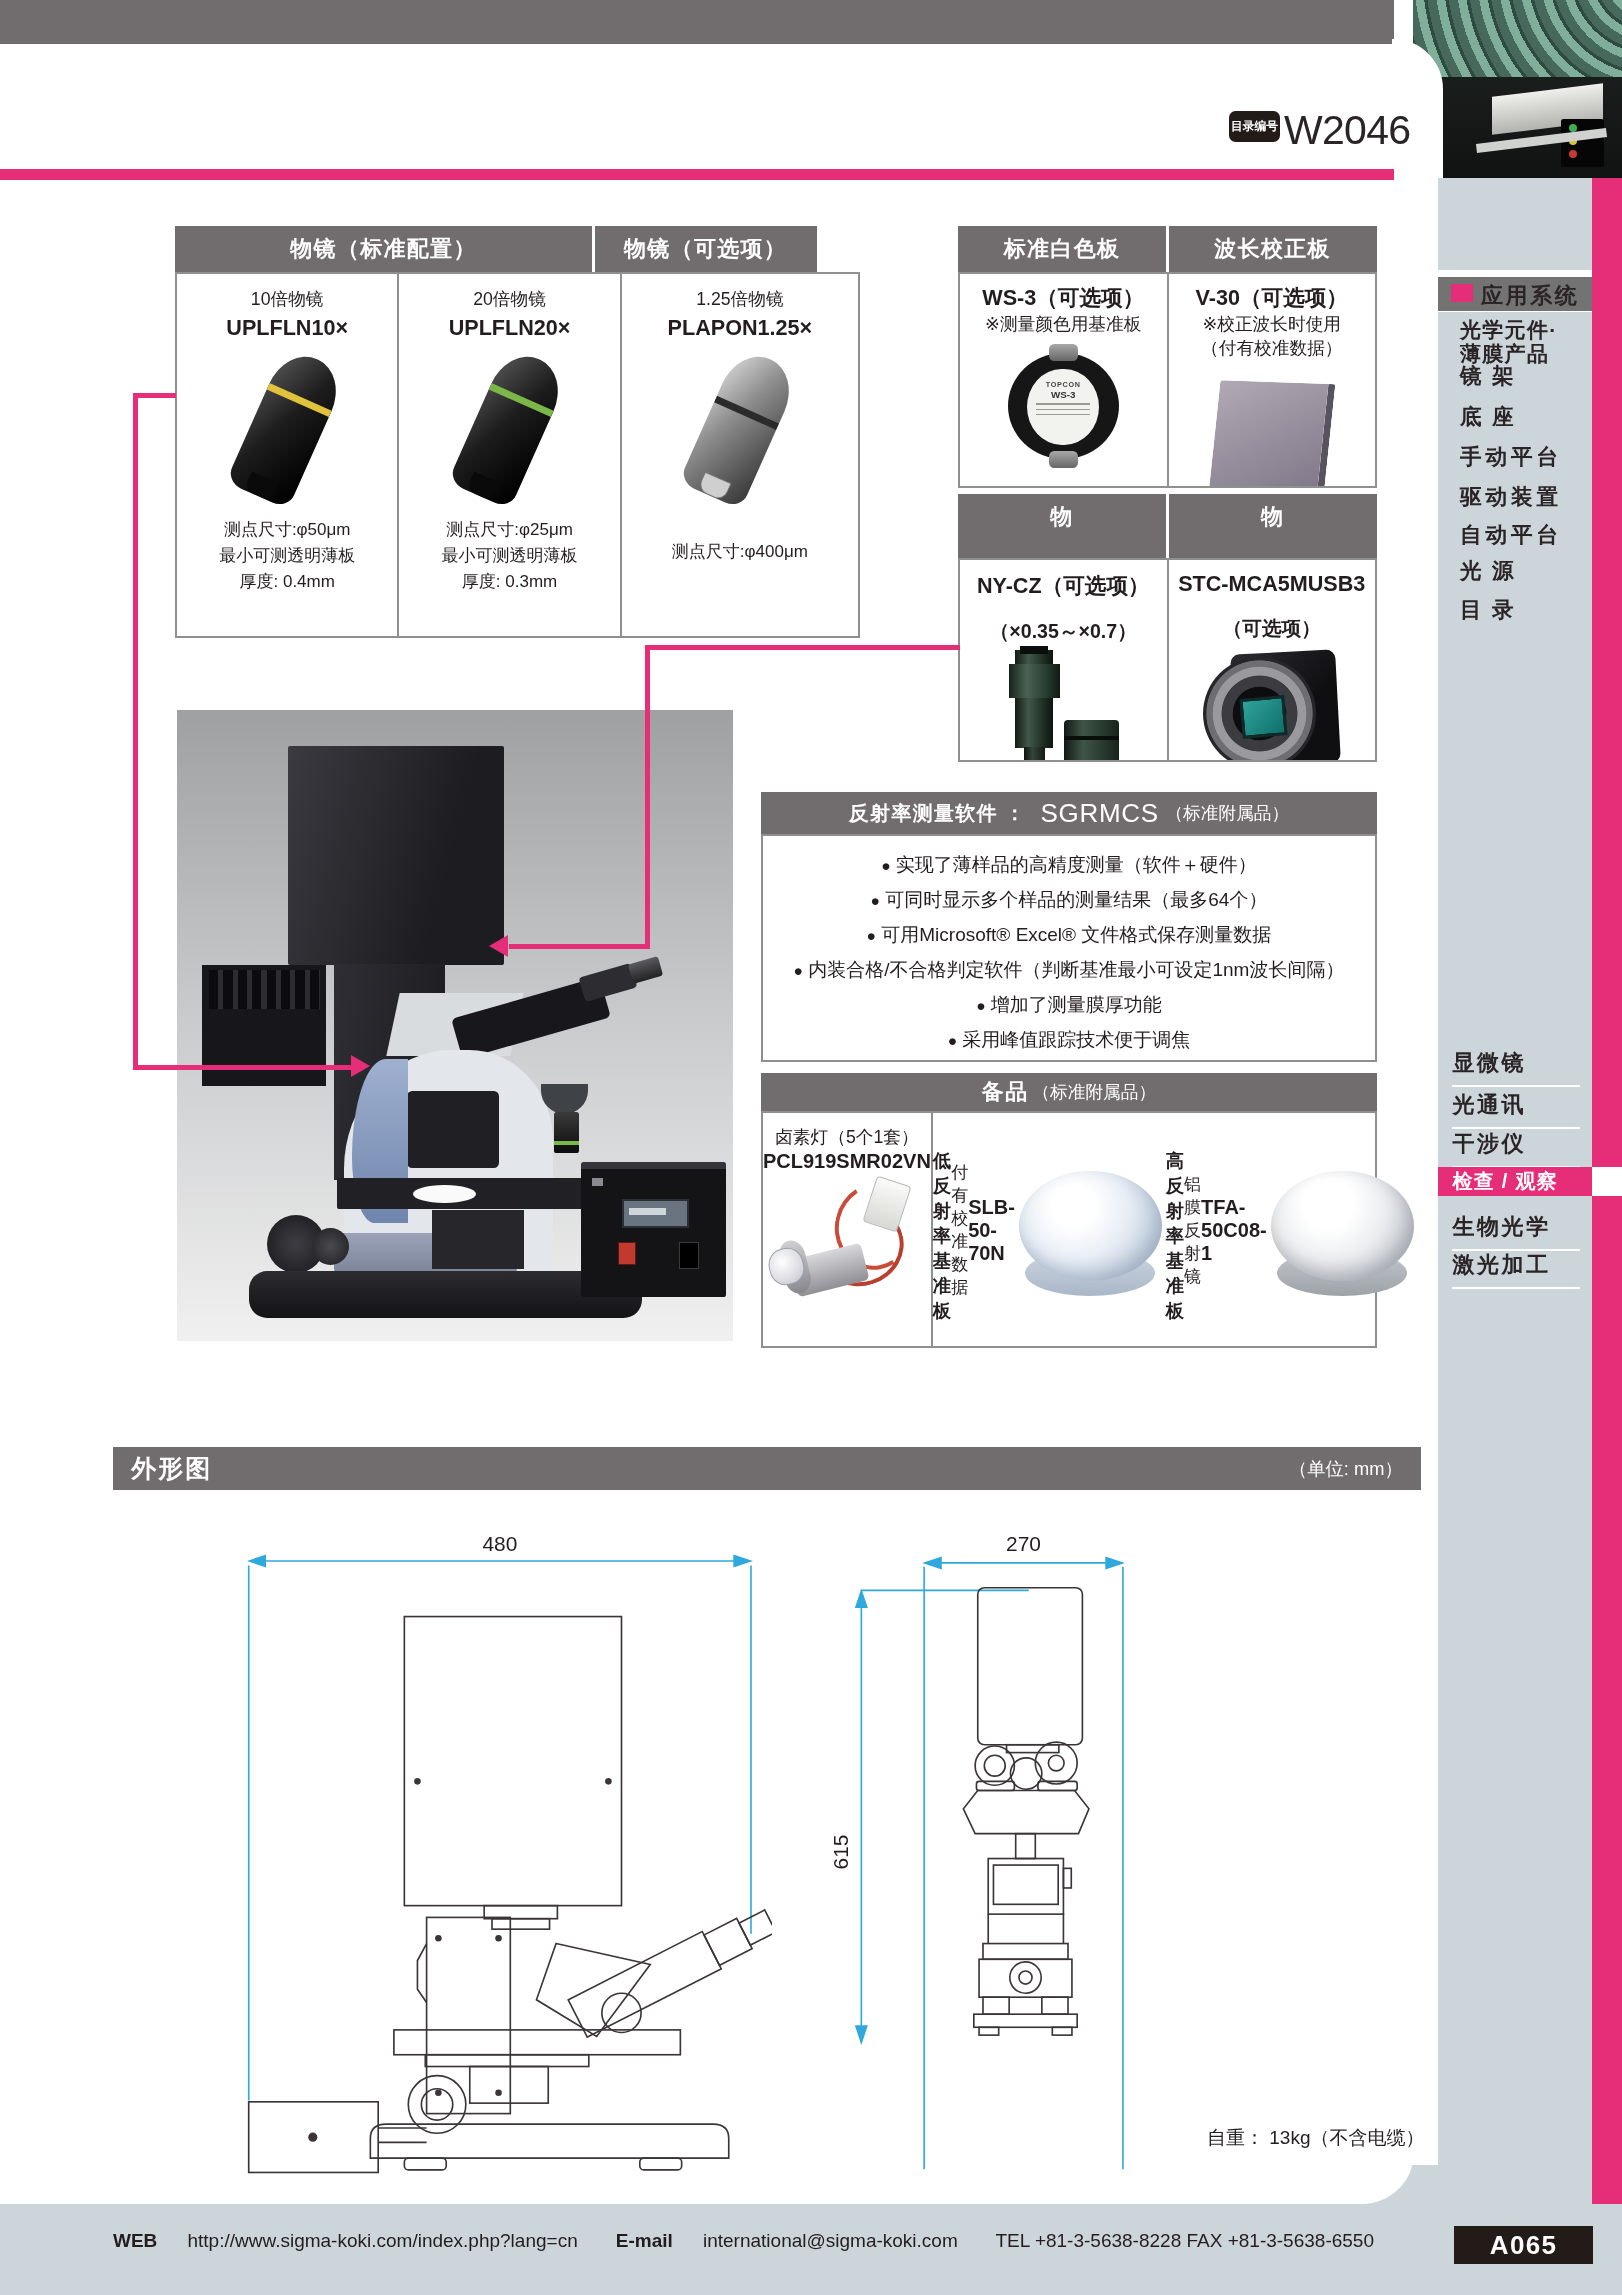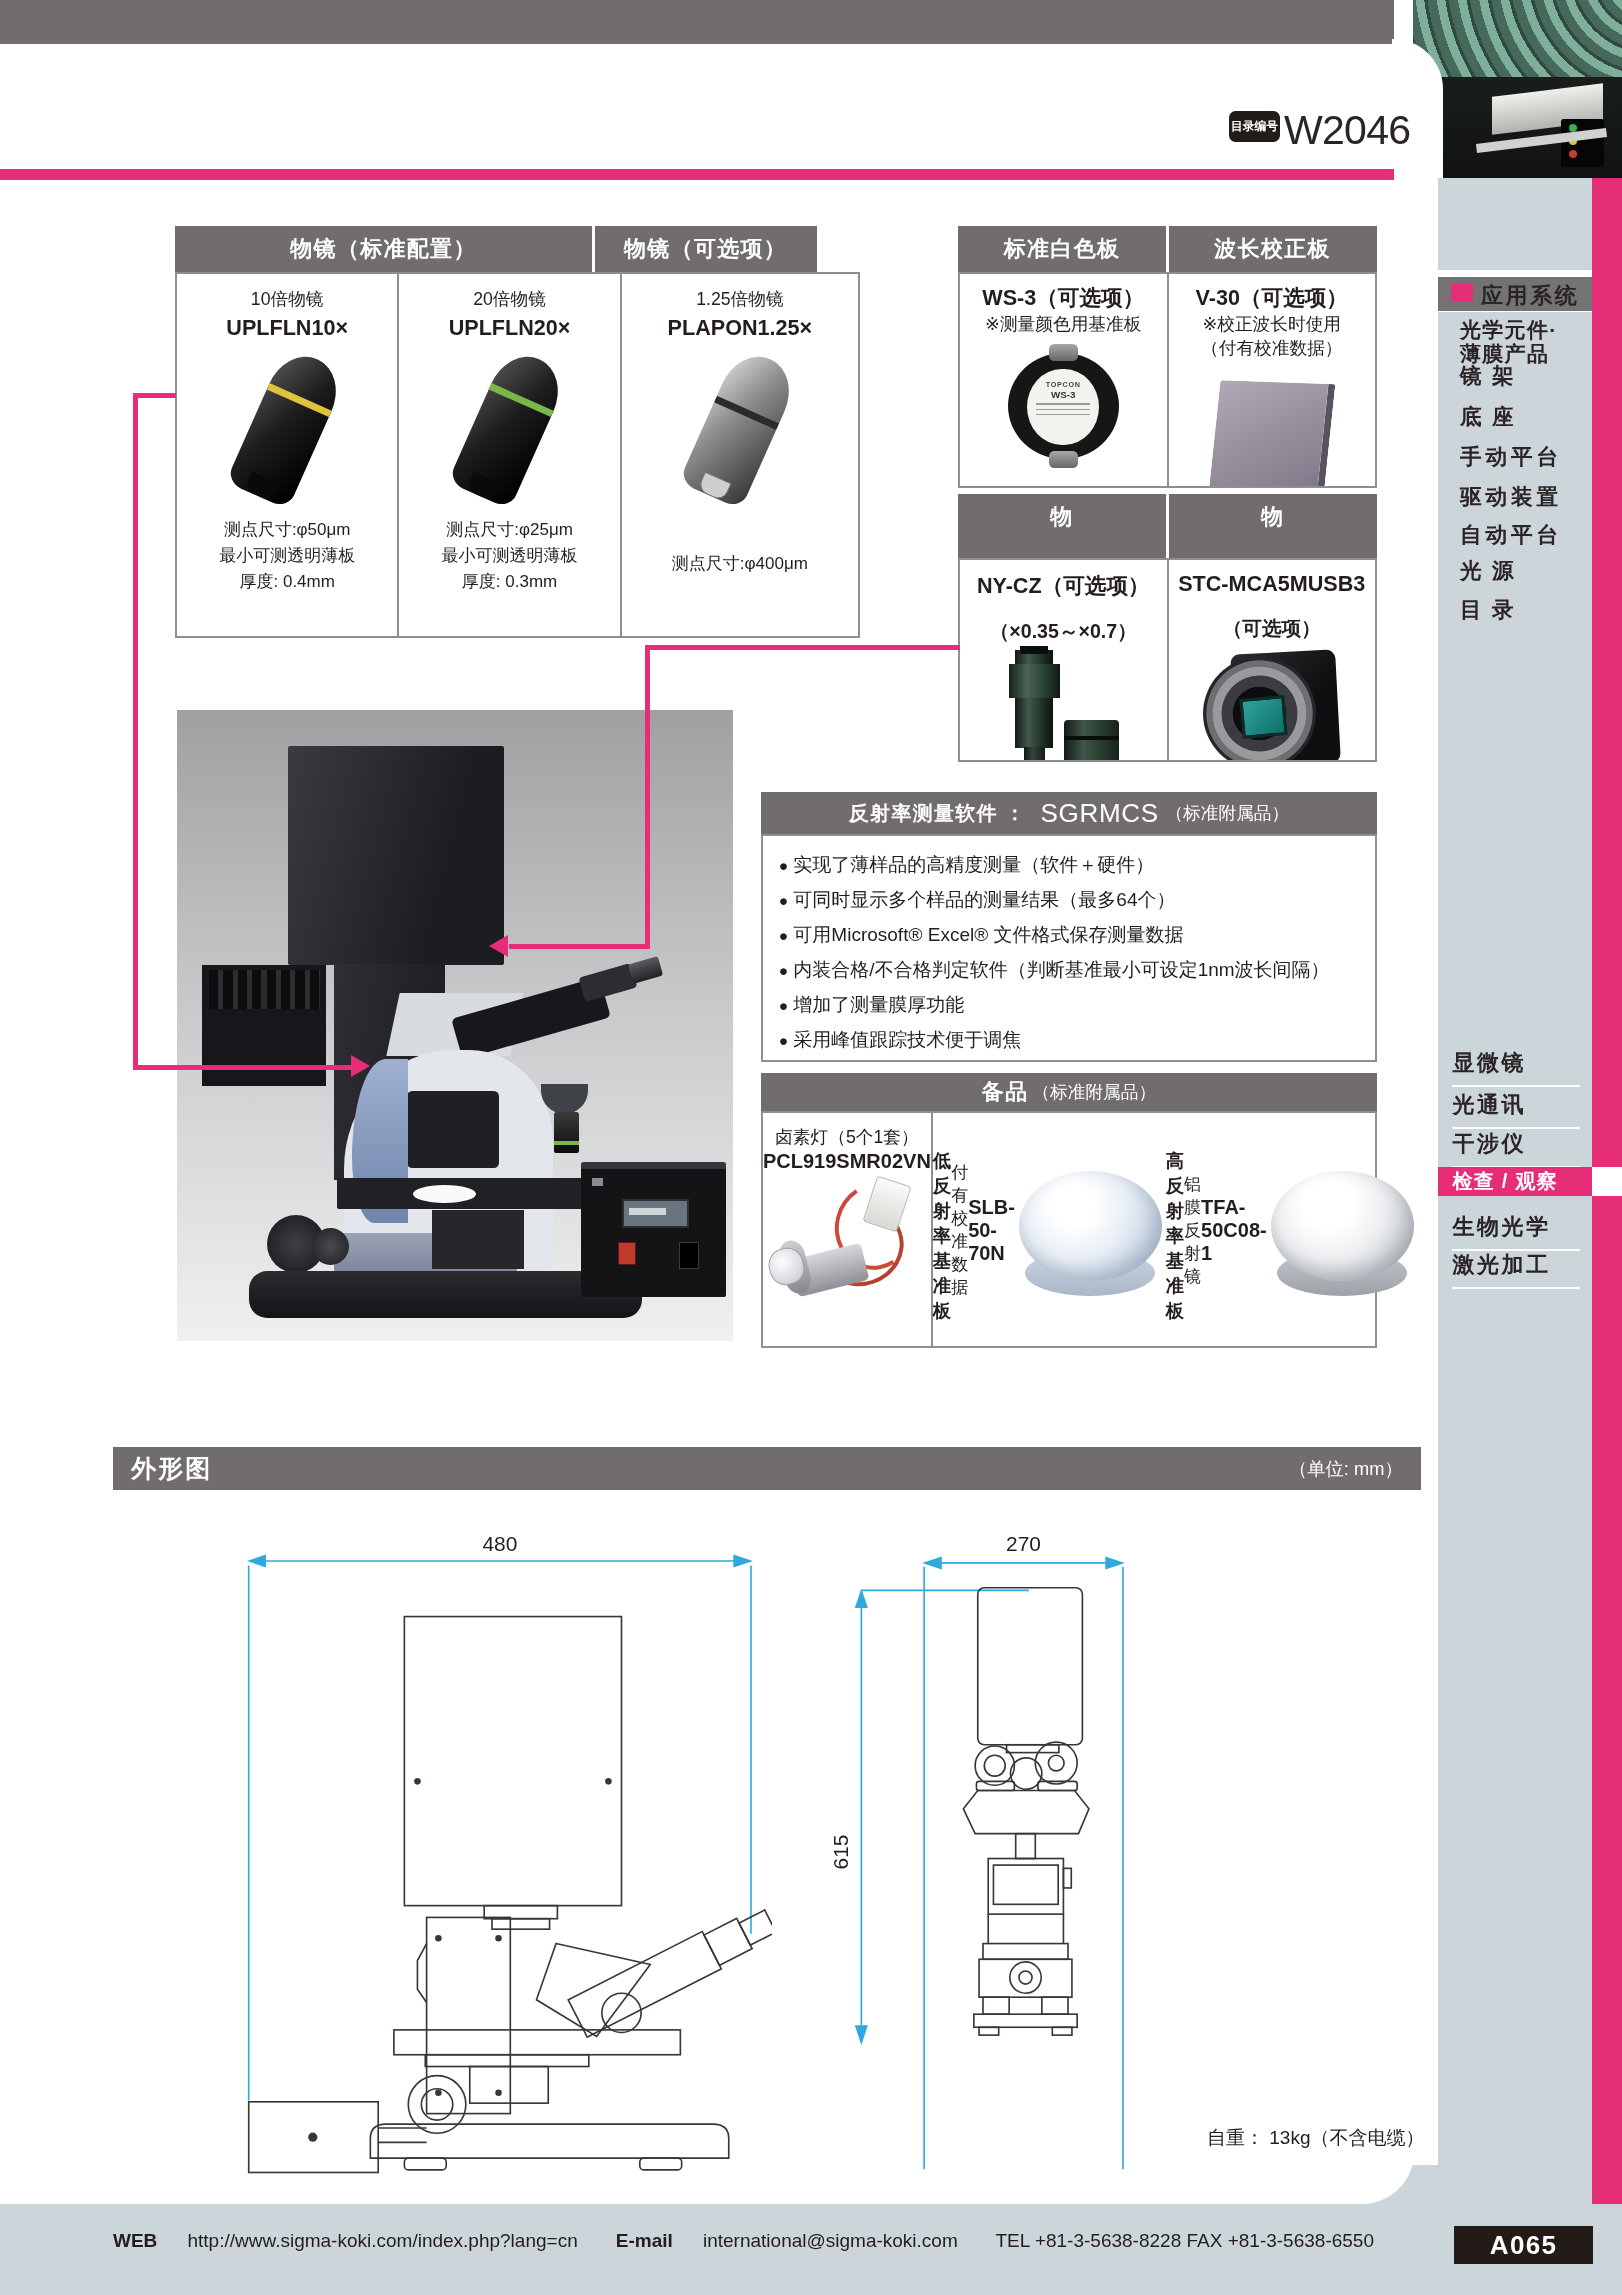--- a/index.html
+++ b/index.html
@@ -134,21 +134,21 @@
 
   .stc{width:137px;height:135px;position:relative;margin:5.2px auto 0 auto;flex:none;}
   .stc .bod{position:absolute;right:2.6px;top:5.2px;width:105px;height:113px;border-radius:9.2px;transform:rotate(-3deg);
     background:linear-gradient(135deg,#2c2c30,#0f0f12 60%);}
   .stc .mount{position:absolute;left:0;top:10.5px;width:113px;height:113px;border-radius:50%;
     background:radial-gradient(circle,#0d0d0f 0 33%,#3c3c40 34% 47%,#9a9a9e 48% 58%,#6e6e72 59% 66%,#26262a 67% 100%);}
   .stc .sensor{position:absolute;left:38px;top:50px;width:39px;height:34px;transform:rotate(-5deg);
     background:linear-gradient(135deg,#2fa39b,#0f6f6a);border:3.9px solid #0e2b2b;}
 
   
-  #box-software{left:761px;top:792px;width:616px;}
+  #box-software{left:761px;top:792px;width:616px;text-align:center;}
   #box-software .shdr{height:42px;background:#716c6e;color:#fff;display:flex;align-items:center;justify-content:center;gap:6.5px;}
   #box-software .shdr .p1{font-size:20px;font-weight:bold;letter-spacing:1.3px;}
   #box-software .shdr .p2{font-size:26px;font-weight:normal;letter-spacing:0.7px;margin-left:8px;}
   #box-software .shdr .p3{font-size:17.7px;}
   #box-software .sbdy{background:#fff;border:2.6px solid #8f8f8f;box-sizing:border-box;height:228px;padding:11.8px 15.7px;}
   .bullet-line{font-size:19px;line-height:34px;color:#241d20;white-space:nowrap;}
   .bullet-line .dot{font-size:15.7px;margin-right:5.2px;}
 
   
   #box-spares{left:761px;top:1073px;width:616px;}
@@ -334,21 +334,21 @@
       </div>
       <div class="col c3">
         <div class="cell-name">1.25倍物镜</div>
         <div class="cell-model">PLAPON1.25×</div>
         <div class="obj-lens lens-125">
           <div class="lbody">
               <div class="stripe"></div>
               <div class="tip"></div>
             </div>
         </div>
-        <div class="cell-spec" style="margin-top:34px;">测点尺寸:φ400μm</div>
+        <div class="cell-spec" style="margin-top:22px;">测点尺寸:φ400μm</div>
       </div>
     </div>
   </div>
 
   <div id="tbl-plates" class="tbl">
     <div class="hdr">
       <div class="hcell">标准白色板</div>
       <div class="hcell">波长校正板</div>
     </div>
     <div class="bdy">

